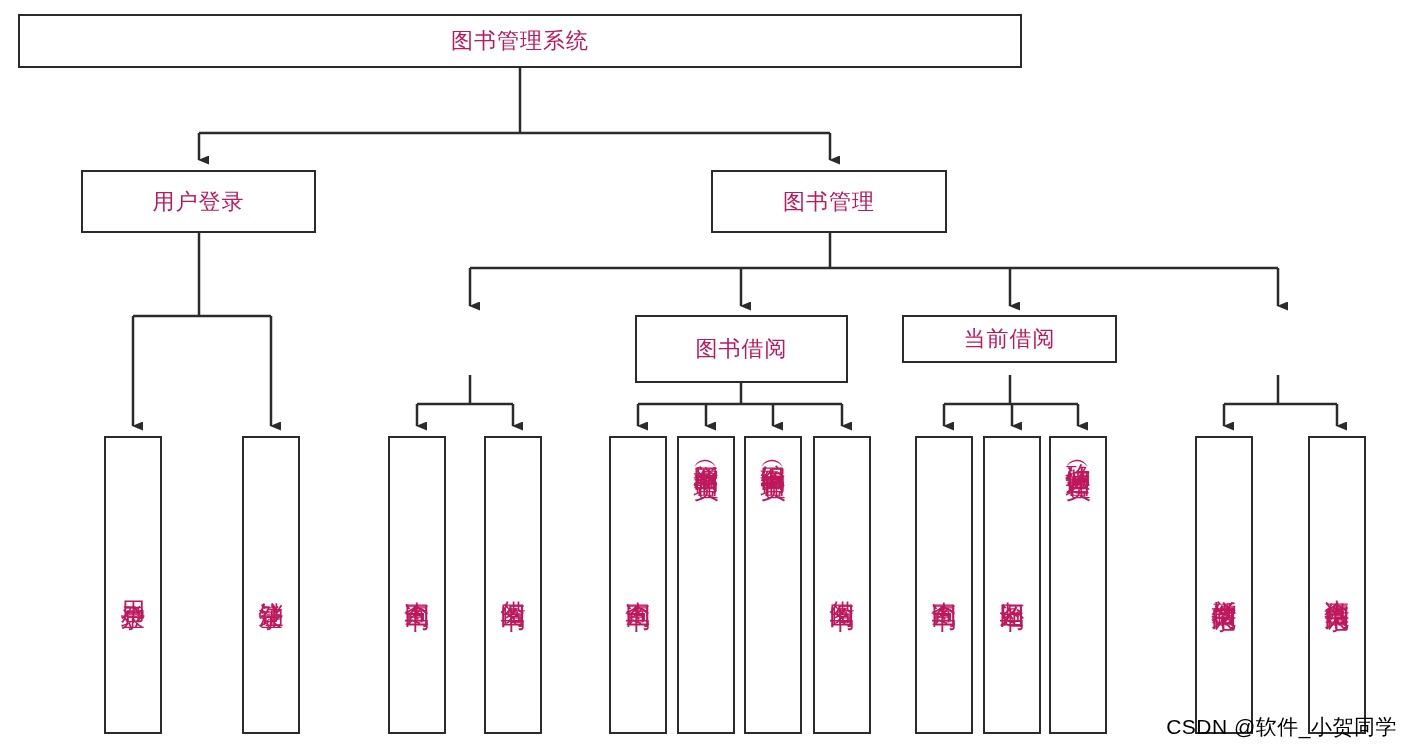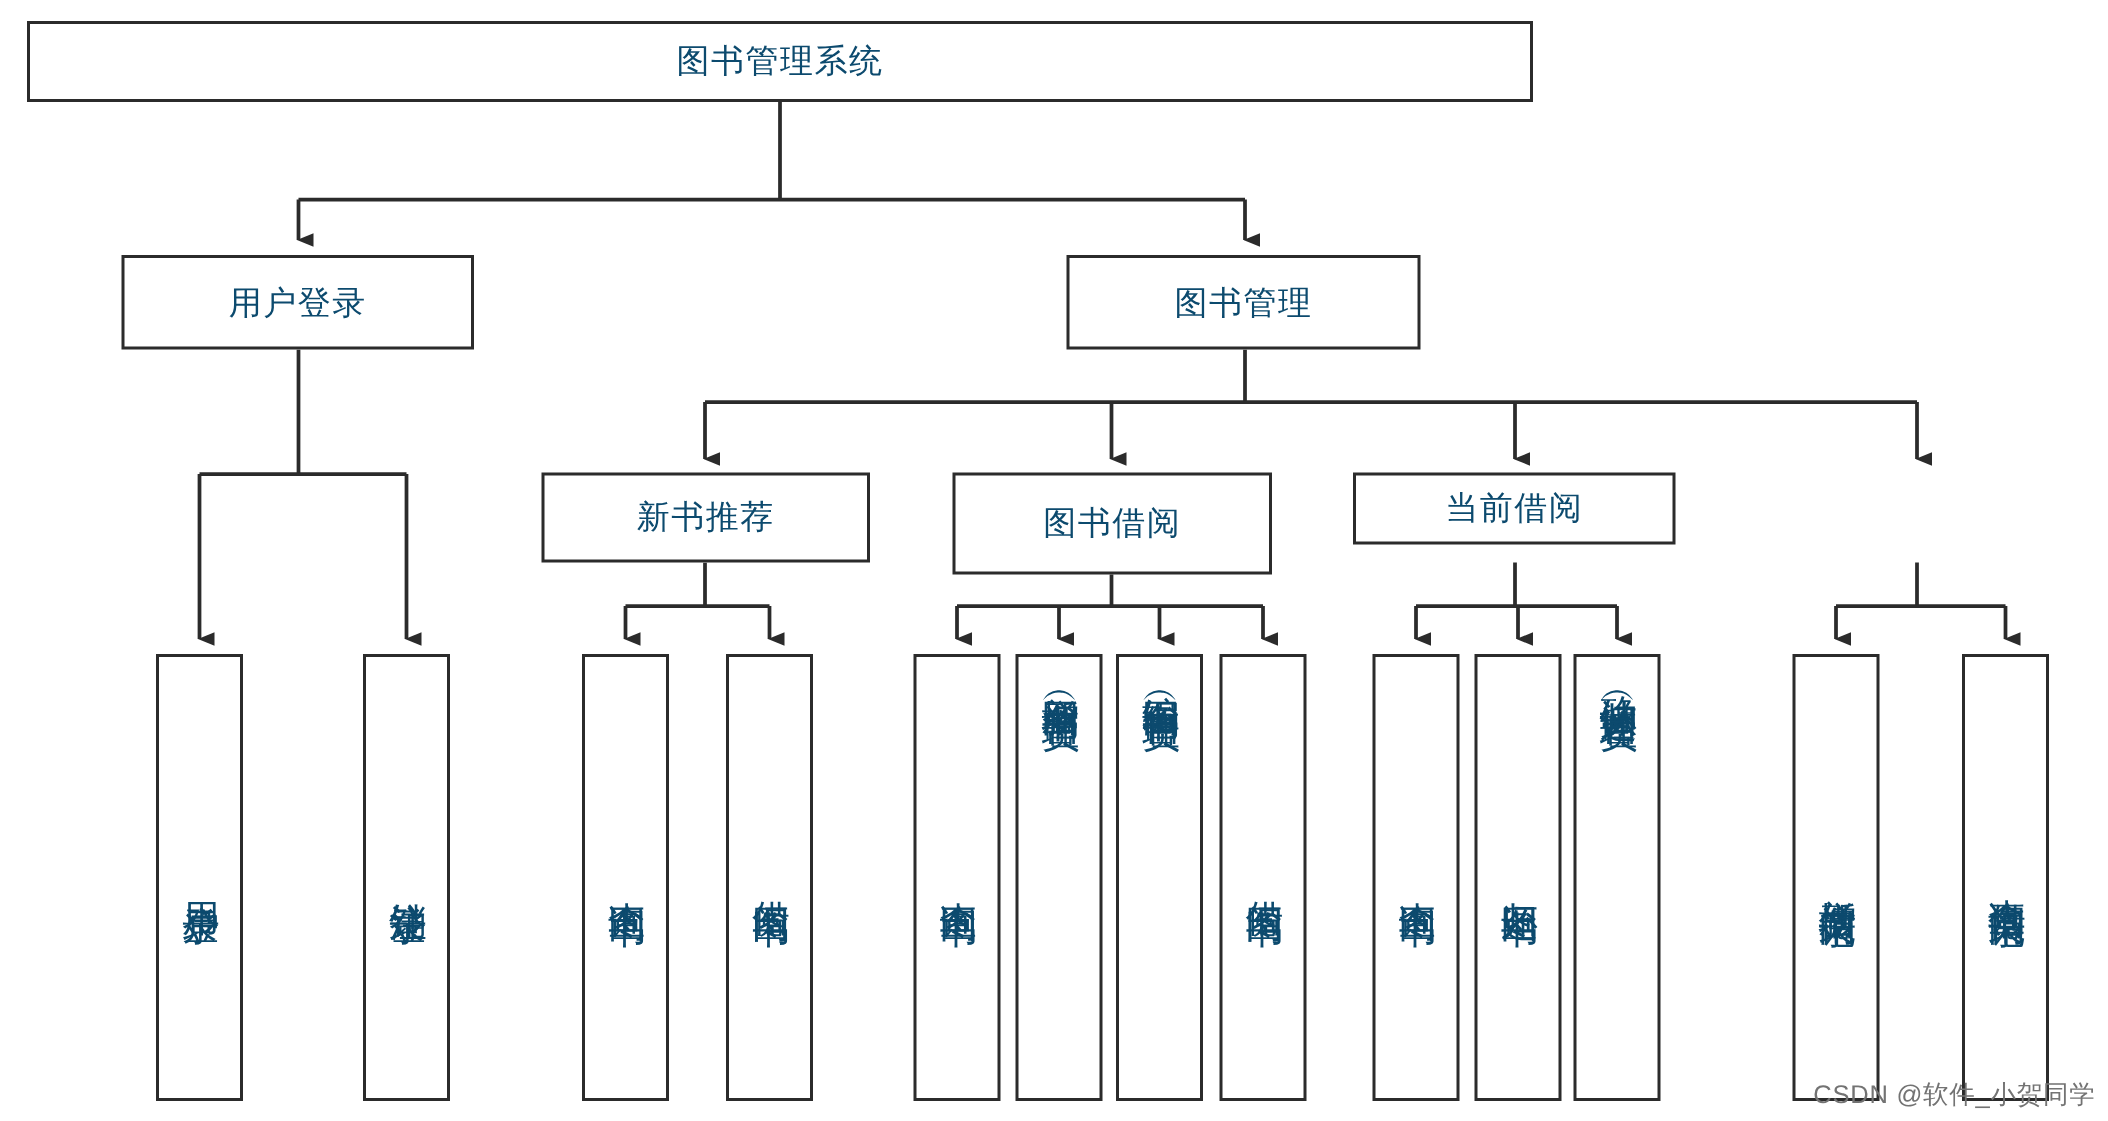--- a/index.html
+++ b/index.html
@@ -26,21 +26,21 @@
     pointer-events: none;
   }
   .node {
     position: absolute;
     box-sizing: border-box;
     background: #ffffff;
     border: 2.5px solid #2b2b2b;
     display: flex;
     align-items: center;
     justify-content: center;
-    color: #0c4a6e;
+    color: #be185d;
   }
   .node .label {
     display: block;
     text-align: center;
     line-height: 1.18;
     white-space: nowrap;
   }
   .node.horiz .label {
     font-size: 22px;
     letter-spacing: 1px;
@@ -57,22 +57,22 @@
     line-height: 1;
   }
   .node.vert.centered {
     align-items: center;
     padding-top: 0;
   }
   #watermark {
     position: absolute;
     right: 8px;
     bottom: 6px;
-    font-size: 17px;
-    color: #737373;
+    font-size: 21px;
+    color: #000000;
     letter-spacing: 0.5px;
     white-space: nowrap;
   }
 </style>
 </head>
 <body>
 
 <div id="canvas">
 
   <svg id="wires" viewBox="0 0 1405 747">
@@ -129,23 +129,20 @@
     <span class="label">图书管理系统</span>
   </div>
 
   <div class="node horiz" style="left:81px; top:170px; width:235px; height:63px;">
     <span class="label">用户登录</span>
   </div>
   <div class="node horiz" style="left:711px; top:170px; width:236px; height:63px;">
     <span class="label">图书管理</span>
   </div>
 
-  <div class="node horiz" style="left:361px; top:315px; width:219px; height:60px;">
-    <span class="label">新书推荐</span>
-  </div>
   <div class="node horiz" style="left:635px; top:315px; width:213px; height:68px;">
     <span class="label">图书借阅</span>
   </div>
   <div class="node horiz" style="left:902px; top:315px; width:215px; height:48px;">
     <span class="label">当前借阅</span>
   </div>
 
   <div class="node vert centered" style="left:104px; top:436px; width:58px; height:298px;">
     <span class="label">用户登录</span>
   </div>

